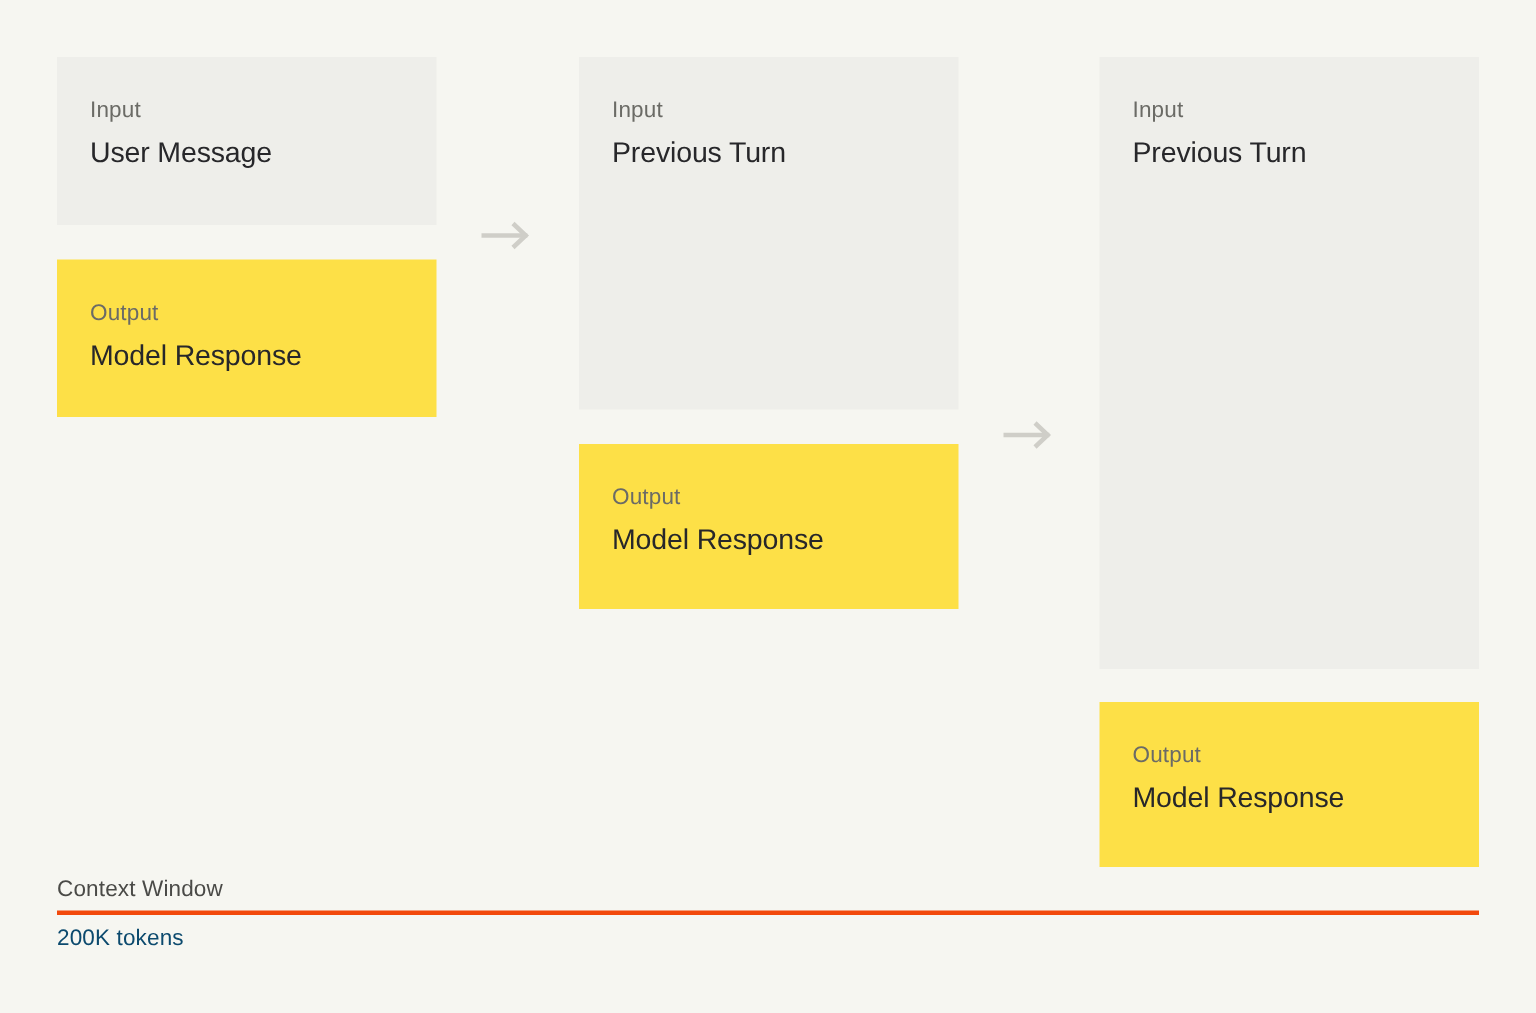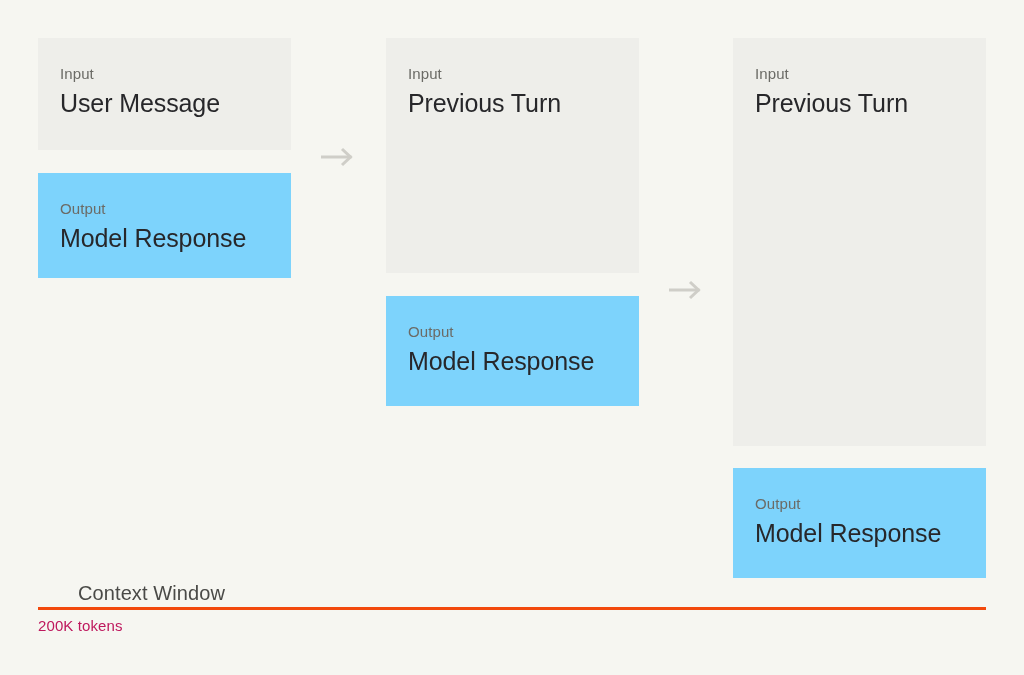--- a/index.html
+++ b/index.html
@@ -24,31 +24,31 @@
   
   .card {
     position: absolute;
     box-sizing: border-box;
     padding: 26px 22px 0 22px;
   }
   .card.input {
     background: #eeeeea;
   }
   .card.output {
-    background: #7dd3fc;
+    background: #fde047;
   }
   .card-kicker {
     font-size: 15px;
     line-height: 20px;
     color: #6b6b66;
     letter-spacing: 0.1px;
     white-space: nowrap;
   }
   .card-title {
-    font-size: 25px;
+    font-size: 19px;
     line-height: 32px;
     color: #27272a;
     letter-spacing: -0.1px;
     margin-top: 3px;
     white-space: nowrap;
   }
 
   
   #card-c1-input  { left: 38px;  top: 38px;  width: 253px; height: 112px; }
   #card-c1-output { left: 38px;  top: 173px; width: 253px; height: 105px; }
@@ -70,36 +70,35 @@
   .arrow svg { display: block; }
 
   
   #context-window {
     position: absolute;
     left: 38px;
     top: 583px;
     width: 948px;
   }
   #context-window-label {
-    font-size: 20px;
+    font-size: 15px;
     line-height: 20px;
     color: #4a4a47;
     letter-spacing: 0.1px;
-    margin-left: 40px;
   }
   #context-window-rule {
     height: 3px;
     width: 100%;
     background: #f2490c;
     margin-top: 4px;
   }
   #context-window-value {
     font-size: 15px;
     line-height: 20px;
-    color: #be185d;
+    color: #0c4a6e;
     letter-spacing: 0.1px;
     margin-top: 6px;
   }
 </style>
 </head>
 <body>
 
 <div id="canvas">
 
   <div class="card input" id="card-c1-input">

